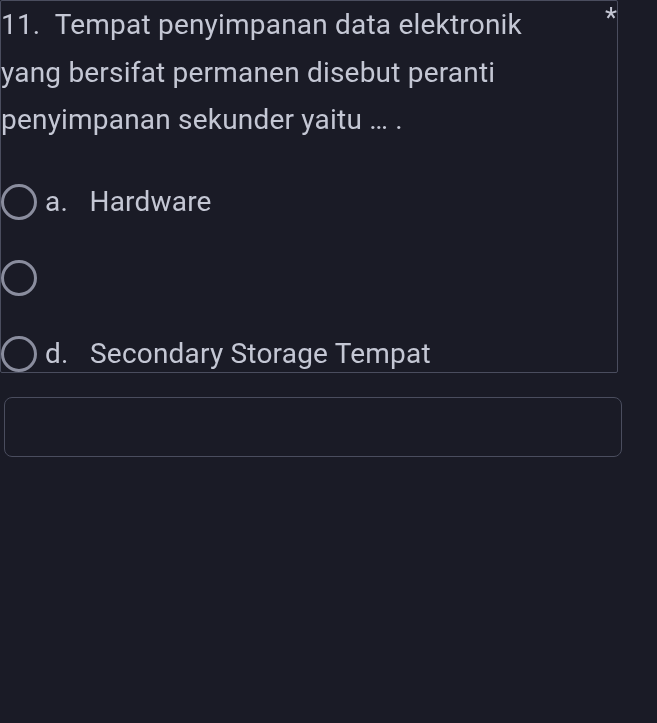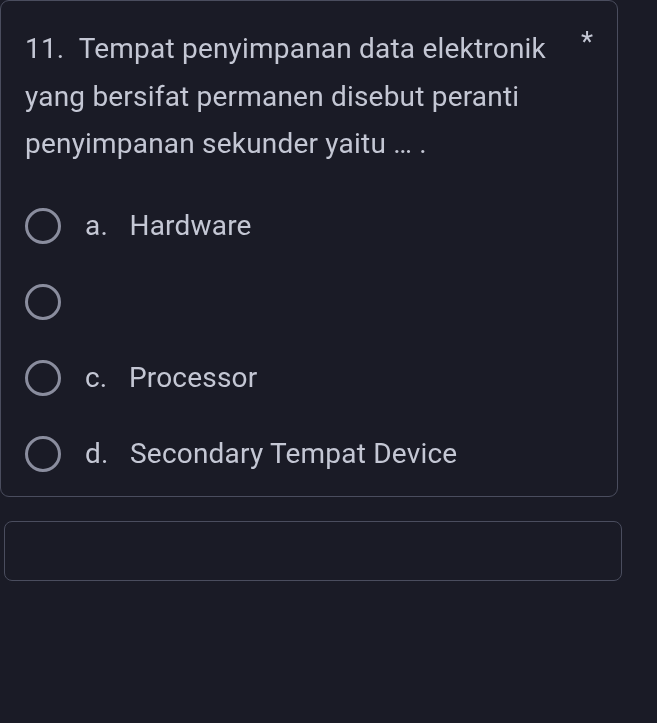--- a/index.html
+++ b/index.html
@@ -11,22 +11,21 @@
       background-color: #1a1b26;
       font-family: 'Roboto', 'Segoe UI', Arial, sans-serif;
       width: 657px;
       height: 723px;
       overflow: hidden;
       color: #c4c7d4;
     }
     .question-card {
       background-color: #1a1b26;
       border: 1px solid #4a4d5e;
-      border-radius: 9px;
-      padding: 24px;
+      border-radius: 2px;
       margin-bottom: 24px;
       width: 618px;
       position: relative;
       left: 0;
       top: 0;
     }
     .question-header {
       display: flex;
       justify-content: space-between;
       align-items: flex-start;
@@ -48,21 +47,21 @@
       flex-shrink: 0;
     }
     .options-list {
       display: flex;
       flex-direction: column;
       gap: 40px;
     }
     .option {
       display: flex;
       align-items: center;
-      gap: 24px;
+      gap: 8px;
       cursor: pointer;
     }
     .radio-circle {
       width: 36px;
       height: 36px;
       border: 3px solid #8a8d9e;
       border-radius: 50%;
       flex-shrink: 0;
     }
     .option-label {
@@ -98,25 +97,19 @@
       <div class="option-label">
         <span>a.</span>&nbsp;&nbsp;&nbsp;<span>Hardware</span>
       </div>
     </div>
     <div class="option">
       <div class="radio-circle"></div>
     </div>
     <div class="option">
       <div class="radio-circle"></div>
       <div class="option-label">
-        <span>c.</span>&nbsp;&nbsp;&nbsp;<span>Processor</span>
-      </div>
-    </div>
-    <div class="option">
-      <div class="radio-circle"></div>
-      <div class="option-label">
-        <span>d.</span>&nbsp;&nbsp;&nbsp;<span>Secondary Tempat Device</span>
+        <span>d.</span>&nbsp;&nbsp;&nbsp;<span>Secondary Storage Tempat</span>
       </div>
     </div>
   </div>
 </div>
 
 <div class="next-card"></div>
 
 </body></html>

